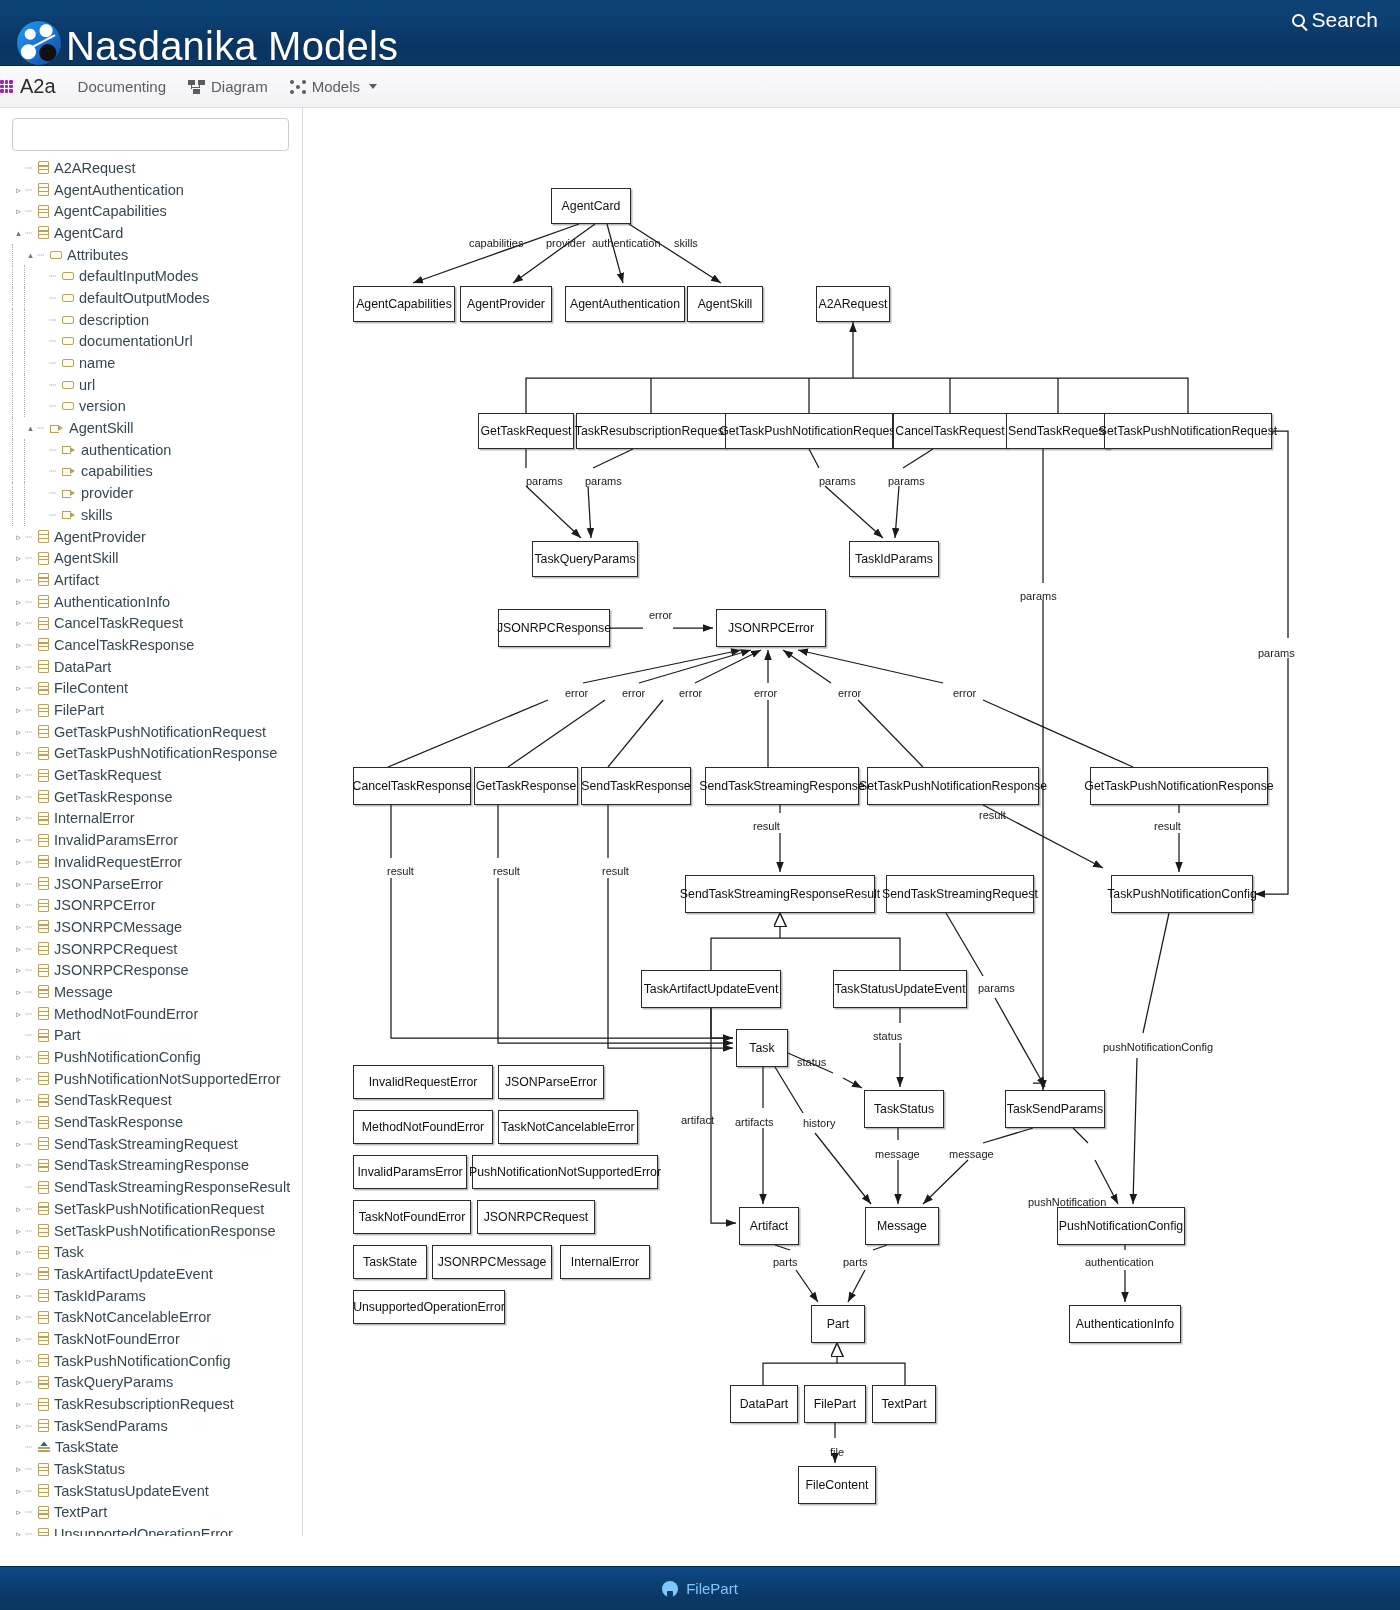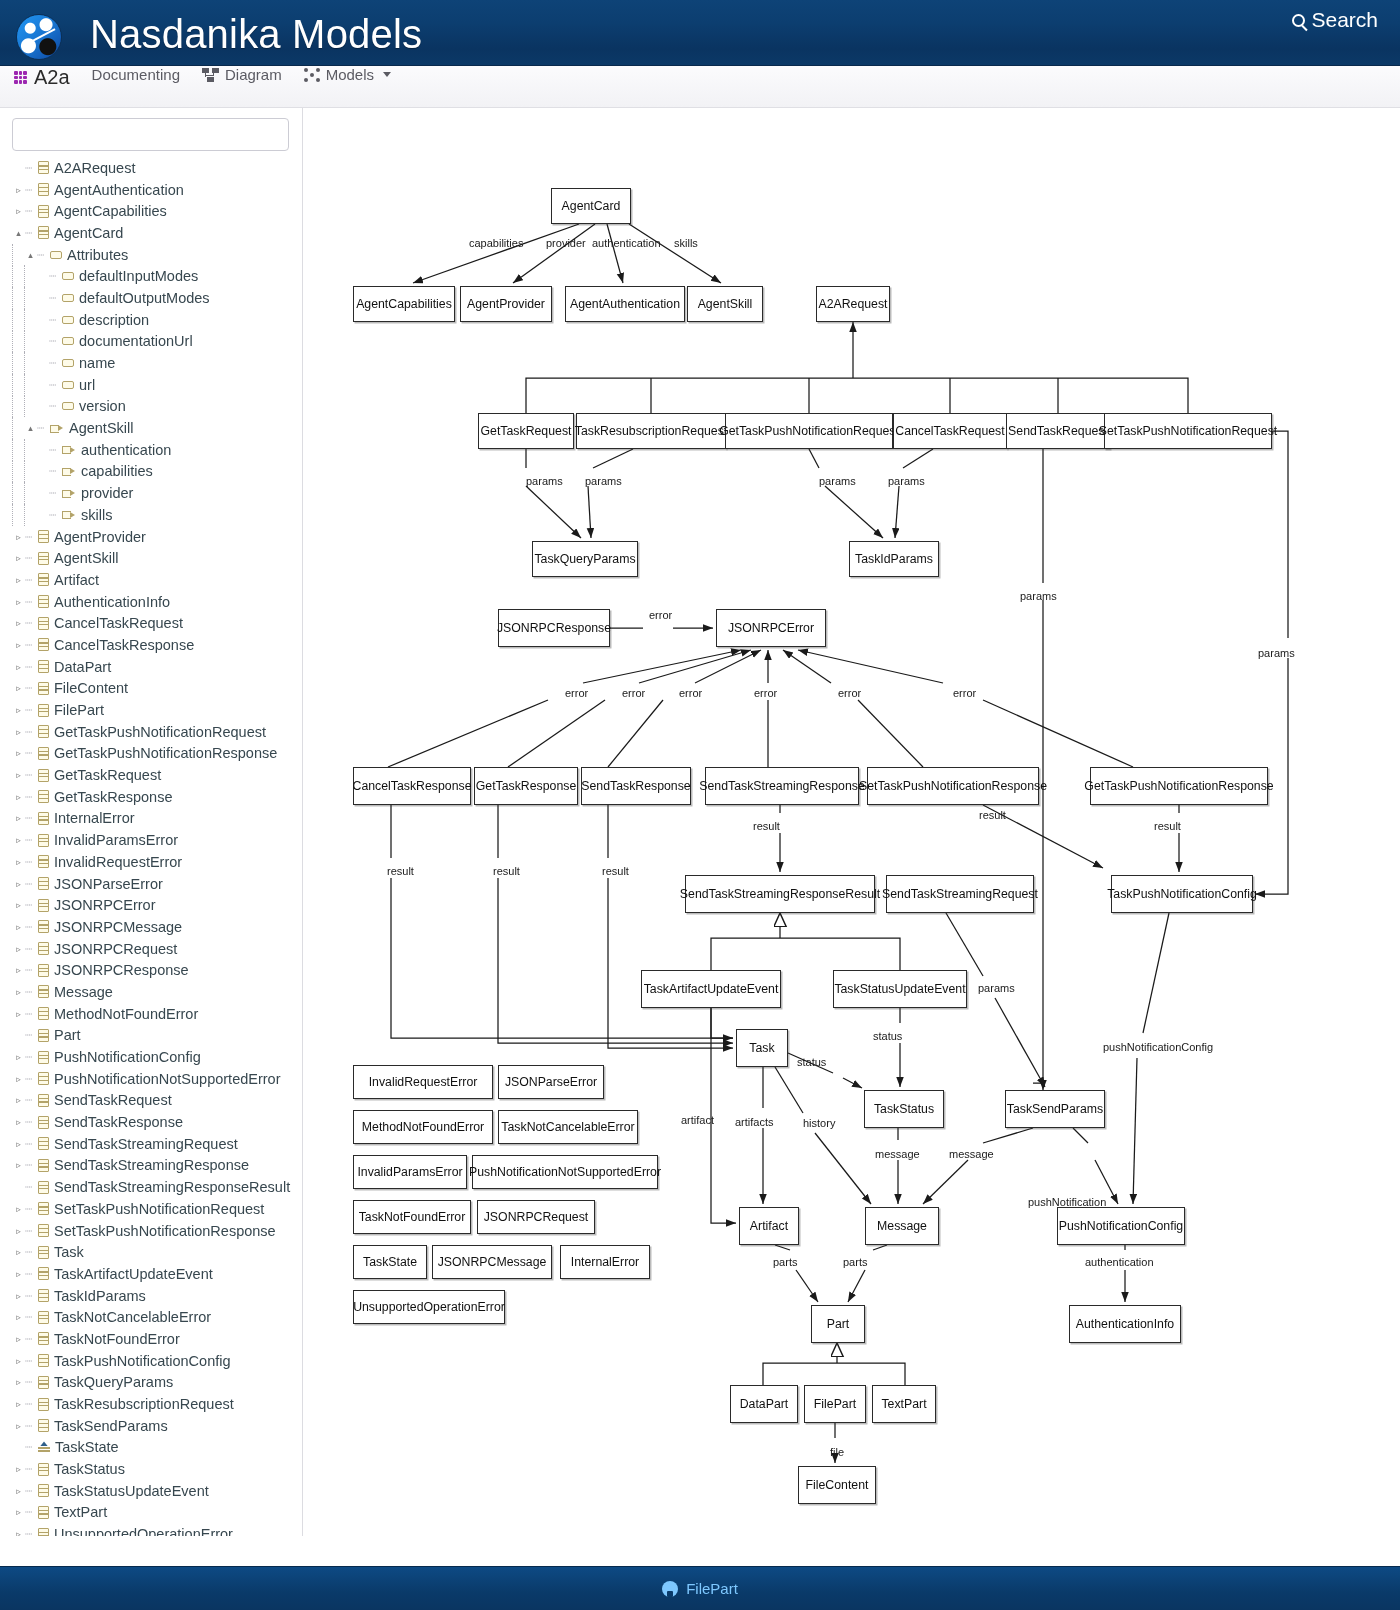--- a/index.html
+++ b/index.html
@@ -13,22 +13,22 @@
   }
 
   
   .masthead{
     height:66px; width:100%;
     background:linear-gradient(180deg,#0e4377 0%,#0c3e70 35%,#0a3461 75%,#0b3967 100%);
     position:relative;
     border-bottom:1px solid #09294c;
   }
   .brand{
-    position:absolute; left:16px; top:8px;
-    display:flex; align-items:flex-end; gap:28px;
+    position:absolute; left:16px; top:20px;
+    display:flex; align-items:flex-start; gap:4px;
   }
   .brand-logo{
     width:46px;height:46px;border-radius:50%;
     background:
       radial-gradient(circle at 30% 30%, #ffffff 0 5px, transparent 6px),
       radial-gradient(circle at 66% 22%, #ffffff 0 6px, transparent 7px),
       radial-gradient(circle at 26% 70%, #ffffff 0 7px, transparent 8px),
       radial-gradient(circle at 70% 72%, #111 0 8px, transparent 9px),
       linear-gradient(135deg,#2196f3 0%,#1976d2 50%,#0d47a1 100%);
     border:1px solid #0a2f57;
@@ -50,21 +50,21 @@
     cursor:pointer;
   }
   .mag{ width:13px;height:13px;border:2px solid #fff;border-radius:50%;position:relative;display:inline-block;}
   .mag:after{content:"";position:absolute;right:-5px;bottom:-4px;width:7px;height:2px;background:#fff;transform:rotate(45deg);}
 
   
   .navbar{
     height:42px; width:100%;
     background:linear-gradient(180deg,#fbfbfd 0%,#f2f2f5 100%);
     border-bottom:1px solid #dfdfe4;
-    display:flex; align-items:flex-start; padding-left:14px; gap:22px;
+    display:flex; align-items:center; gap:22px;
   }
   .nav-brand{ display:flex;align-items:center;gap:7px;font-size:20px;color:#2b2b2b;}
   .nav-item{ display:flex;align-items:center;gap:6px;font-size:15px;color:#5b5b63;cursor:pointer;}
   .icon-grid{
     width:13px;height:13px;display:grid;grid-template-columns:repeat(3,1fr);grid-template-rows:repeat(3,1fr);gap:1px;
   }
   .icon-grid i{background:#9c27b0;display:block;border-radius:1px;}
   .icon-diagram{width:17px;height:14px;position:relative;}
   .icon-diagram i{position:absolute;background:#5b5b63;}
   .icon-diagram i:nth-child(1){left:0;top:0;width:7px;height:5px;}

